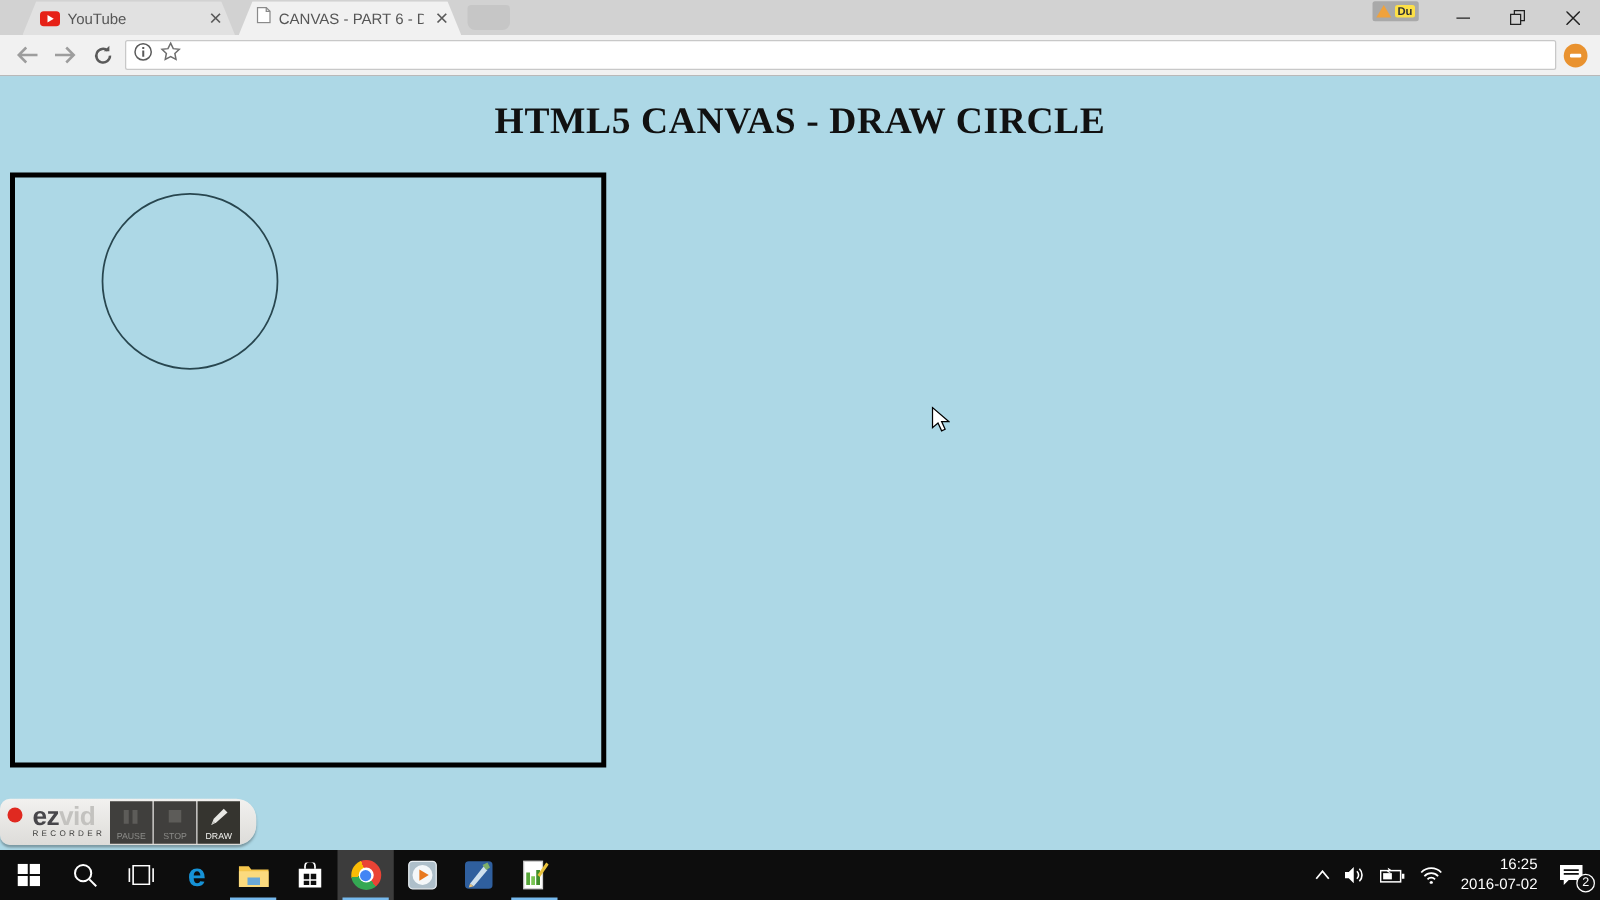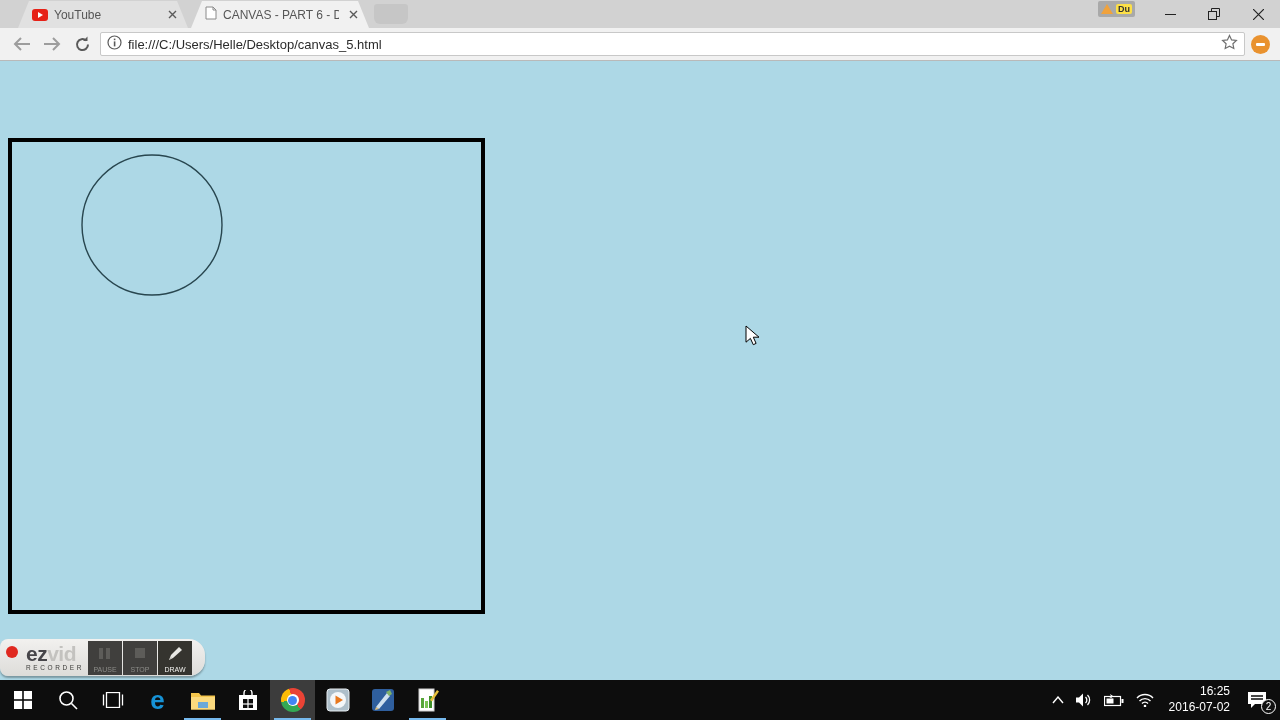--- a/index.html
+++ b/index.html
@@ -182,33 +182,33 @@
         </svg>
     </span>
     <div class="omnibox">
       <span>
         <svg width="15" height="15" viewBox="0 0 15 15">
             <circle cx="7.5" cy="7.5" r="6.5" fill="none" stroke="#5a5a5a" stroke-width="1.2"></circle>
             <rect x="6.8" y="3.6" width="1.6" height="1.6" fill="#5a5a5a"></rect>
             <rect x="6.8" y="6.4" width="1.6" height="5" fill="#5a5a5a"></rect>
           </svg>
       </span>
-      <span class="url-text">file:///C:/Users/Helle/Desktop/canvas_5.html</span>
       <span>
         <svg width="17" height="17" viewBox="0 0 17 17">
             <path d="M8.5 1.5 l2.1 4.4 4.8 .6 -3.5 3.3 .9 4.7 -4.3 -2.3 -4.3 2.3 .9 -4.7 -3.5 -3.3 4.8 -.6 z" fill="none" stroke="#6e6e6e" stroke-width="1.2"></path>
           </svg>
       </span>
     </div>
     <span class="ext-circle">
         <span class="ext-dash"></span>
       </span>
   </div>
 
   <div class="content">
+    <h1 class="page-title">HTML5 CANVAS - DRAW CIRCLE</h1>
 
     <div class="canvas-box">
       <svg viewBox="0 0 469 468">
         <circle fill="none" stroke-width="1.4" cx="140" cy="83" r="70" stroke="#28464f"></circle>
       </svg>
     </div>
 
     <span class="cursor">
       <svg width="15" height="21" viewBox="0 0 15 21">
           <path d="M1 1 L1 17.2 L5.4 13.4 L8.3 19.7 L11.1 18.4 L8.3 12.2 L14 12.2 Z" fill="#fff" stroke="#000" stroke-width="1"></path>

